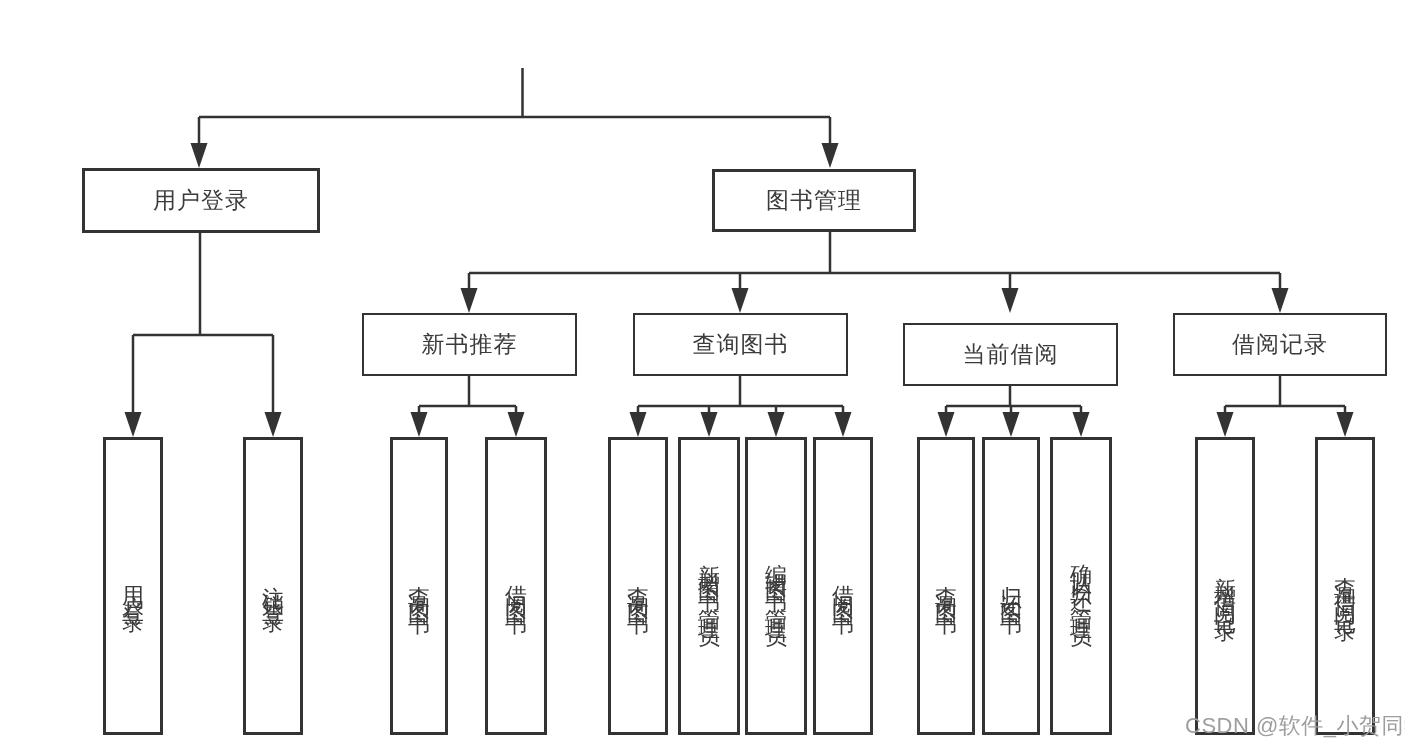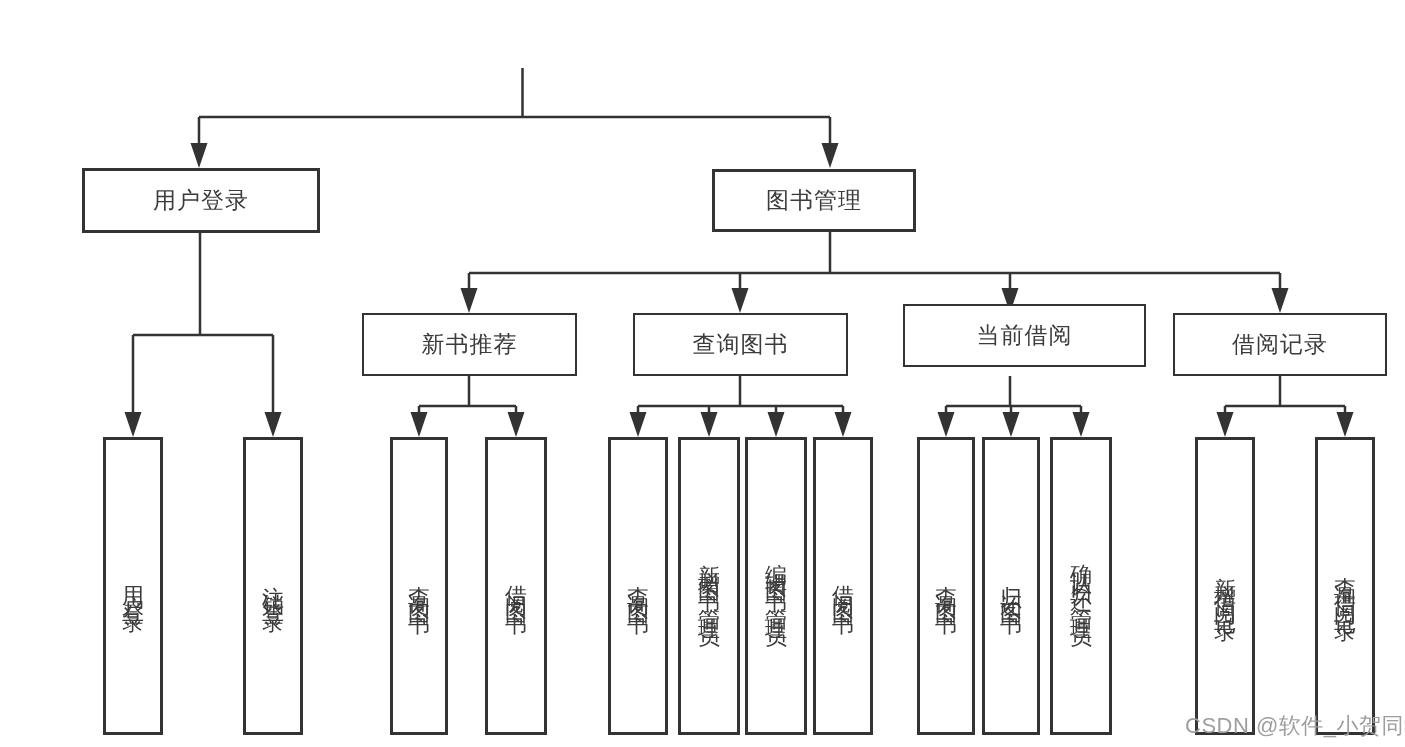--- a/index.html
+++ b/index.html
@@ -96,21 +96,21 @@
       M1216.5 412 L1233.5 412 L1225 437 Z
       M1336.5 412 L1353.5 412 L1345 437 Z"></path>
   </svg>
 
 
   <div class="node" style="left:82px; top:168px; width:238px; height:65px;">用户登录</div>
   <div class="node" style="left:712px; top:169px; width:204px; height:63px;">图书管理</div>
 
   <div class="node lvl3" style="left:362px; top:313px; width:215px; height:63px;font-family:Liberation Serif, serif;">新书推荐</div>
   <div class="node lvl3" style="left:633px; top:313px; width:215px; height:63px;">查询图书</div>
-  <div class="node lvl3" style="left:903px; top:304px; width:243px; height:63px;">当前借阅</div>
+  <div class="node lvl3" style="left:903px; top:323px; width:215px; height:63px;">当前借阅</div>
   <div class="node lvl3" style="left:1173px; top:313px; width:214px; height:63px;">借阅记录</div>
 
   <div class="node leaf" style="left:103px; top:437px; width:60px; height:298px;">用户登录</div>
   <div class="node leaf" style="left:243px; top:437px; width:60px; height:298px;">注销登录</div>
 
   <div class="node leaf" style="left:390px; top:437px; width:58px; height:298px;">查询图书</div>
   <div class="node leaf" style="left:485px; top:437px; width:62px; height:298px;">借阅图书</div>
 
   <div class="node leaf" style="left:608px; top:437px; width:60px; height:298px;">查询图书</div>
   <div class="node leaf" style="left:678px; top:437px; width:62px; height:298px;">新增图书（管理员）</div>

